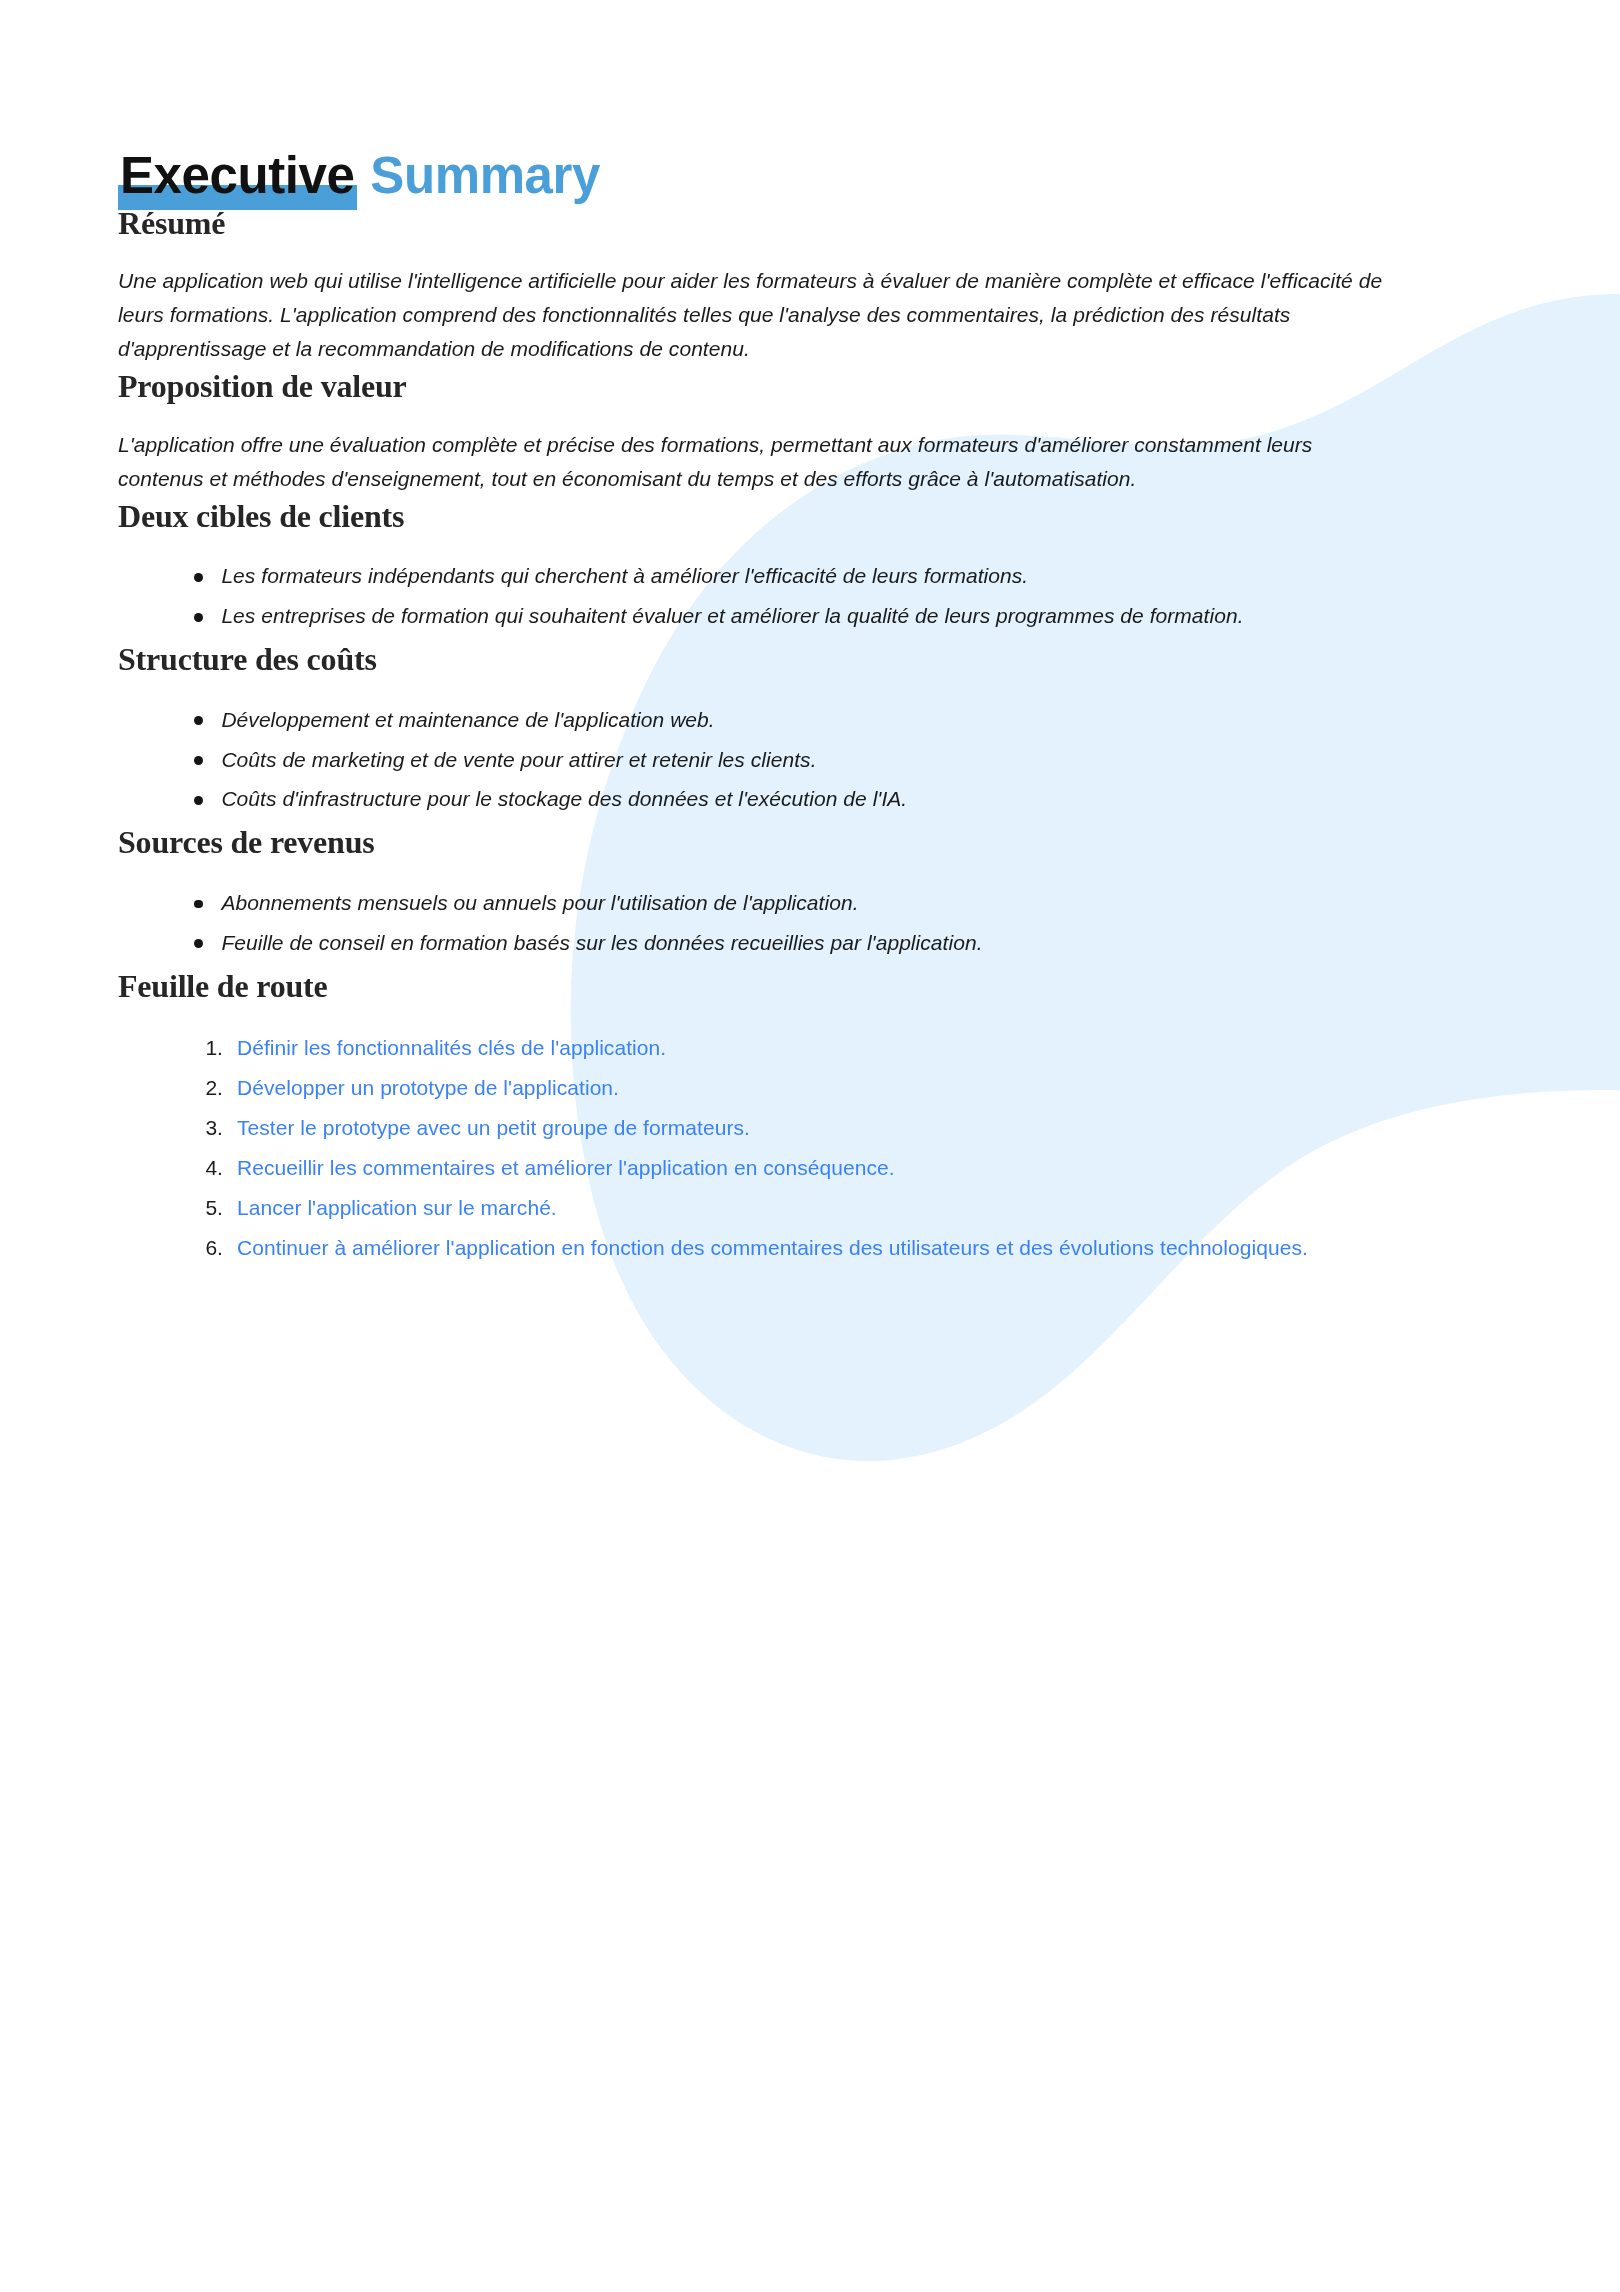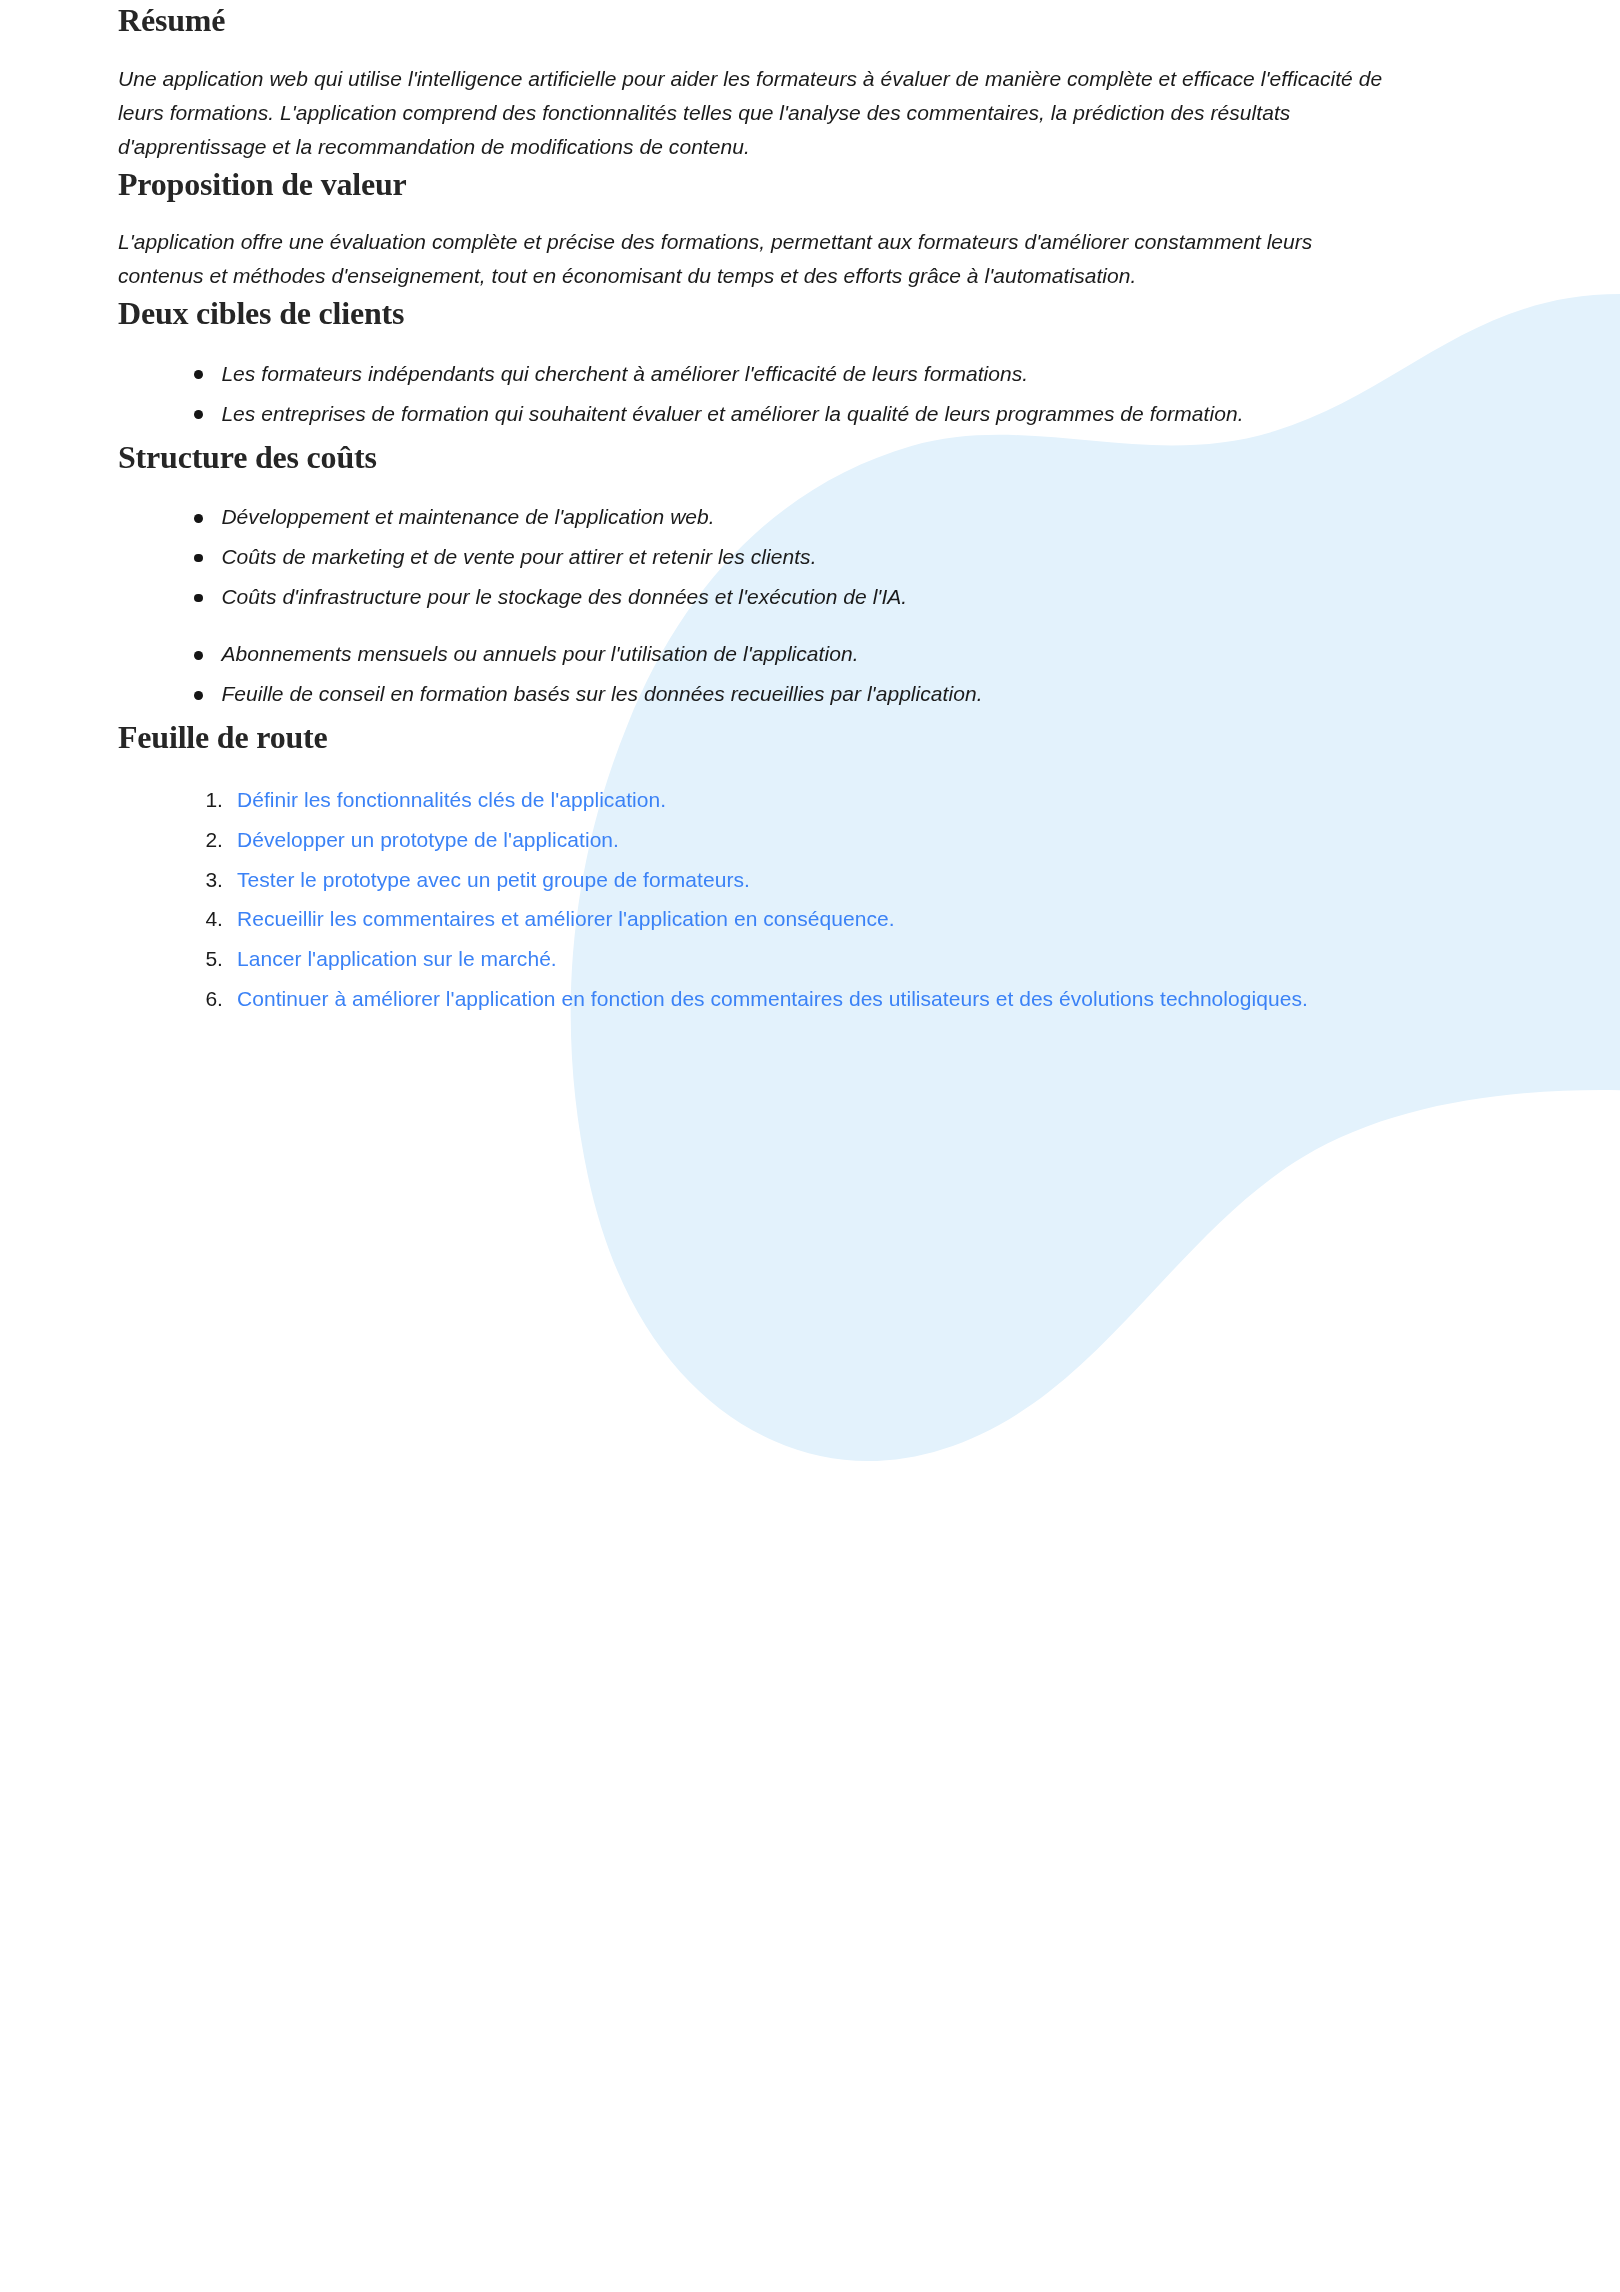--- a/index.html
+++ b/index.html
@@ -165,40 +165,42 @@
              C 575 900, 570 1060, 600 1200
              C 630 1340, 700 1430, 790 1470
              C 880 1510, 980 1490, 1070 1420
              C 1160 1350, 1230 1240, 1330 1180
              C 1420 1126, 1540 1110, 1653 1112
              Z" fill="#E3F2FC"></path>
   </svg>
 
   <div class="content">
 
+    <h1 class="doc-title"><span class="title-hl">Executive</span> <span class="title-accent">Summary</span></h1>
 
     <h2 class="section-heading sec-gap-1">Résumé</h2>
     <p class="body-text">Une application web qui utilise l'intelligence artificielle pour aider les formateurs à évaluer de manière complète et efficace l'efficacité de leurs formations. L'application comprend des fonctionnalités telles que l'analyse des commentaires, la prédiction des résultats d'apprentissage et la recommandation de modifications de contenu.</p>
 
     <h2 class="section-heading sec-gap-2">Proposition de valeur</h2>
     <p class="body-text">L'application offre une évaluation complète et précise des formations, permettant aux formateurs d'améliorer constamment leurs contenus et méthodes d'enseignement, tout en économisant du temps et des efforts grâce à l'automatisation.</p>
 
     <h2 class="section-heading sec-gap-2">Deux cibles de clients</h2>
     <ul class="bullet-list">
       <li>Les formateurs indépendants qui cherchent à améliorer l'efficacité de leurs formations.</li>
       <li>Les entreprises de formation qui souhaitent évaluer et améliorer la qualité de leurs programmes de formation.</li>
     </ul>
 
     <h2 class="section-heading sec-gap-2">Structure des coûts</h2>
     <ul class="bullet-list">
       <li>Développement et maintenance de l'application web.</li>
       <li>Coûts de marketing et de vente pour attirer et retenir les clients.</li>
       <li>Coûts d'infrastructure pour le stockage des données et l'exécution de l'IA.</li>
     </ul>
 
+    <h2 class="section-heading sec-gap-2">Sources de revenus</h2>
     <ul class="bullet-list">
       <li>Abonnements mensuels ou annuels pour l'utilisation de l'application.</li>
       <li>Feuille de conseil en formation basés sur les données recueillies par l'application.</li>
     </ul>
 
     <h2 class="section-heading sec-gap-2">Feuille de route</h2>
     <ol class="number-list">
       <li>Définir les fonctionnalités clés de l'application.</li>
       <li>Développer un prototype de l'application.</li>
       <li>Tester le prototype avec un petit groupe de formateurs.</li>

